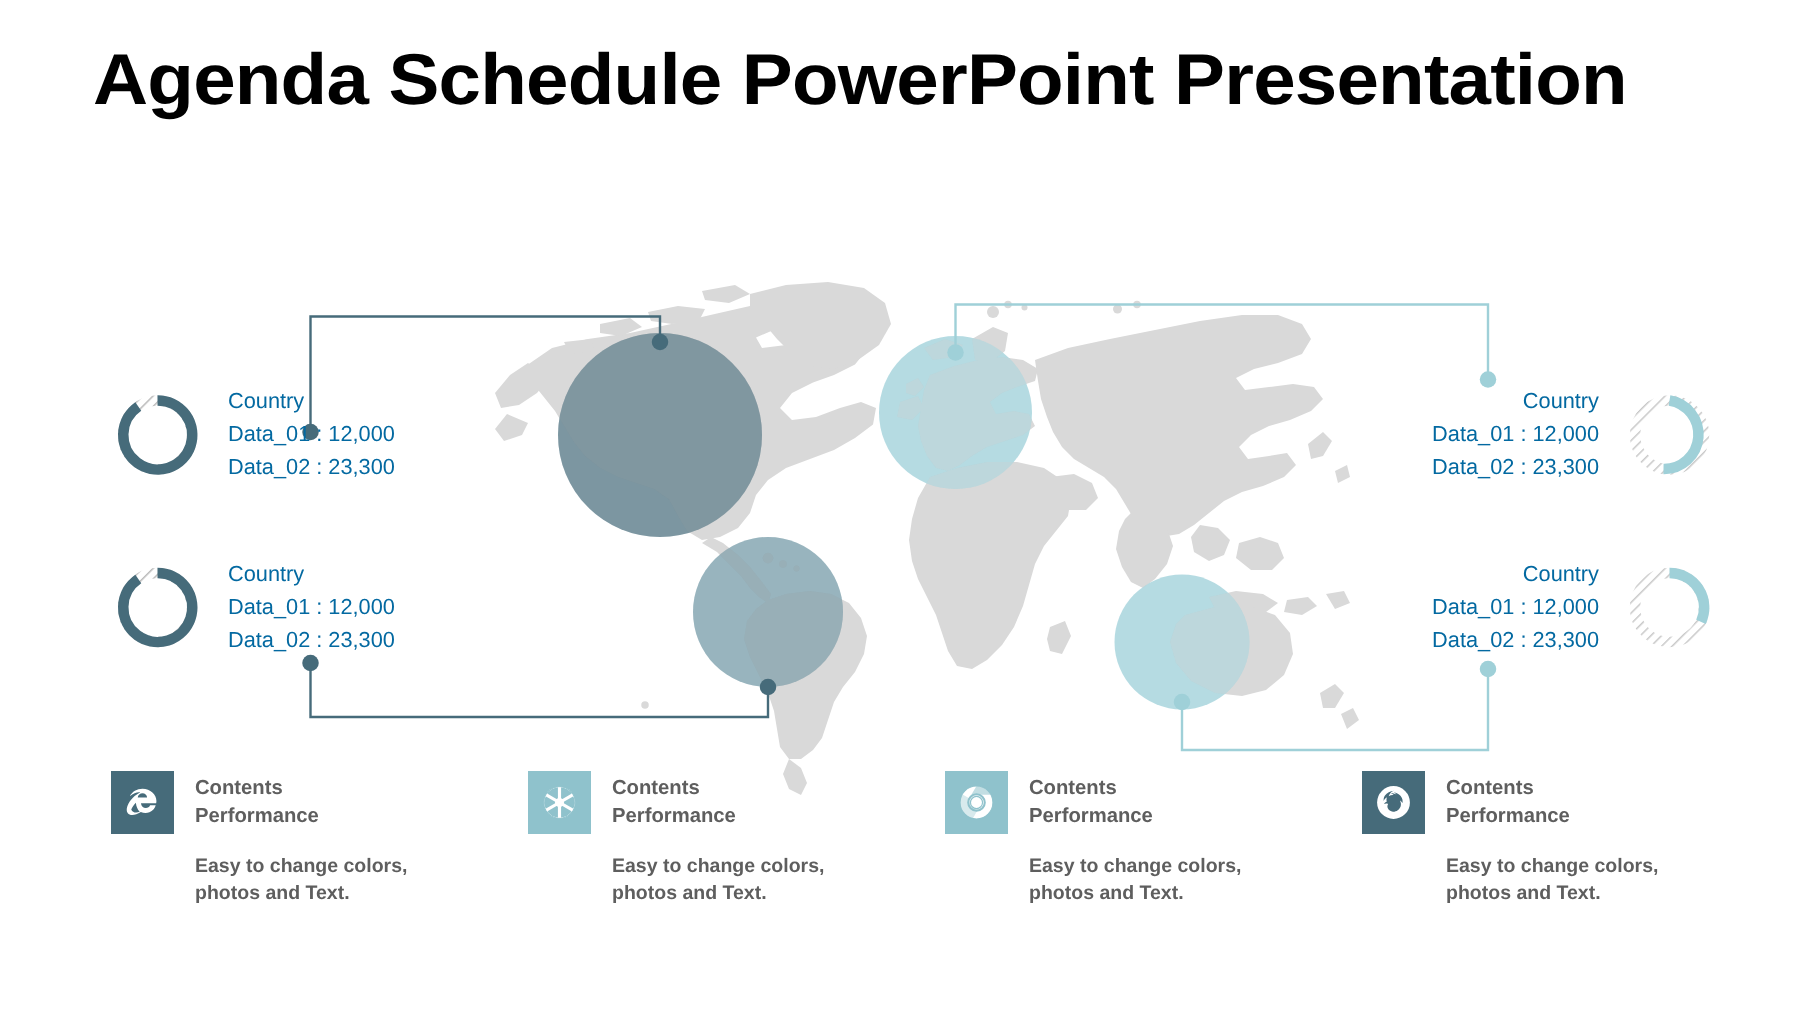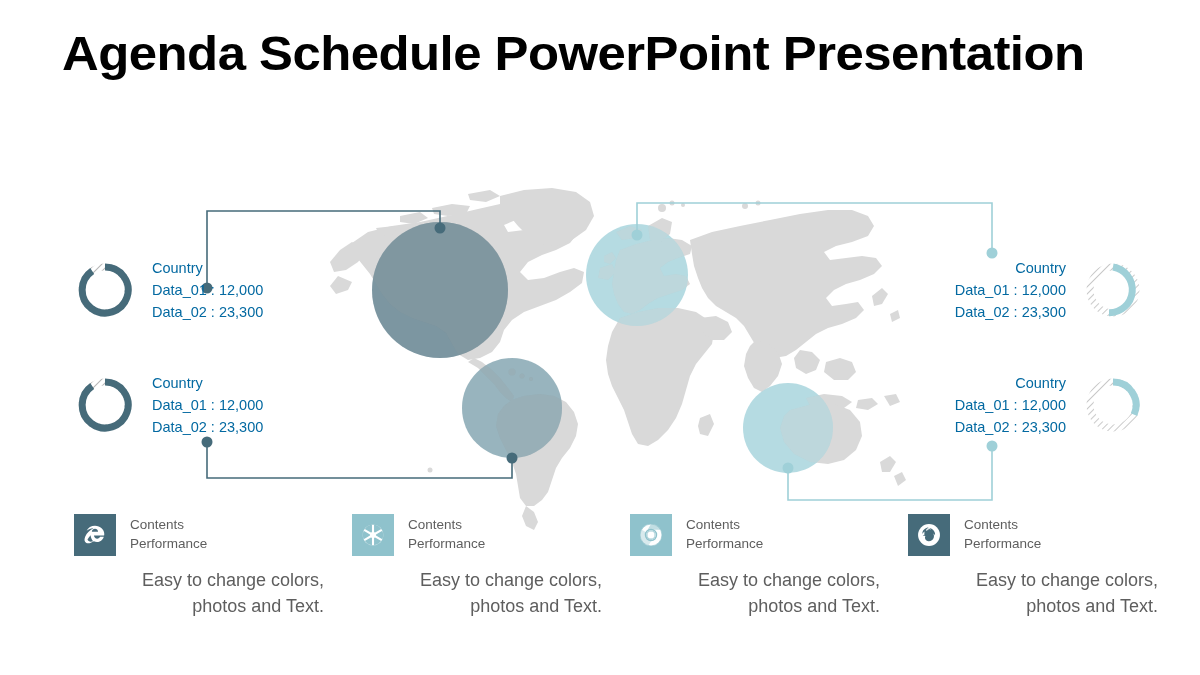--- a/index.html
+++ b/index.html
@@ -70,20 +70,21 @@
   .donut {
     width: 58px;
     height: 58px;
     flex: 0 0 58px;
   }
 
   
   .feature {
     position: absolute;
     width: 250px;
+    font-weight: bold;
   }
   .feature-head {
     display: flex;
     align-items: flex-start;
   }
   .feature-icon {
     width: 42px;
     height: 42px;
     flex: 0 0 42px;
     display: flex;
@@ -96,24 +97,23 @@
     margin-left: 14px;
     font-size: 13.5px;
     color: #5e5e5e;
     line-height: 1.42;
     padding-top: 1px;
   }
   .feature-titles span { display: block; }
   .feature-desc {
     margin-top: 12px;
     margin-left: 56px;
-    font-size: 18px;
+    font-size: 13px;
     color: #5e5e5e;
     line-height: 1.42;
-    text-align: right;
   }
   .feature-desc span { display: block; }
 </style>
 </head>
 <body>
 
 <div id="slide">
 
   <div id="slide-title">Agenda Schedule PowerPoint Presentation</div>
 

